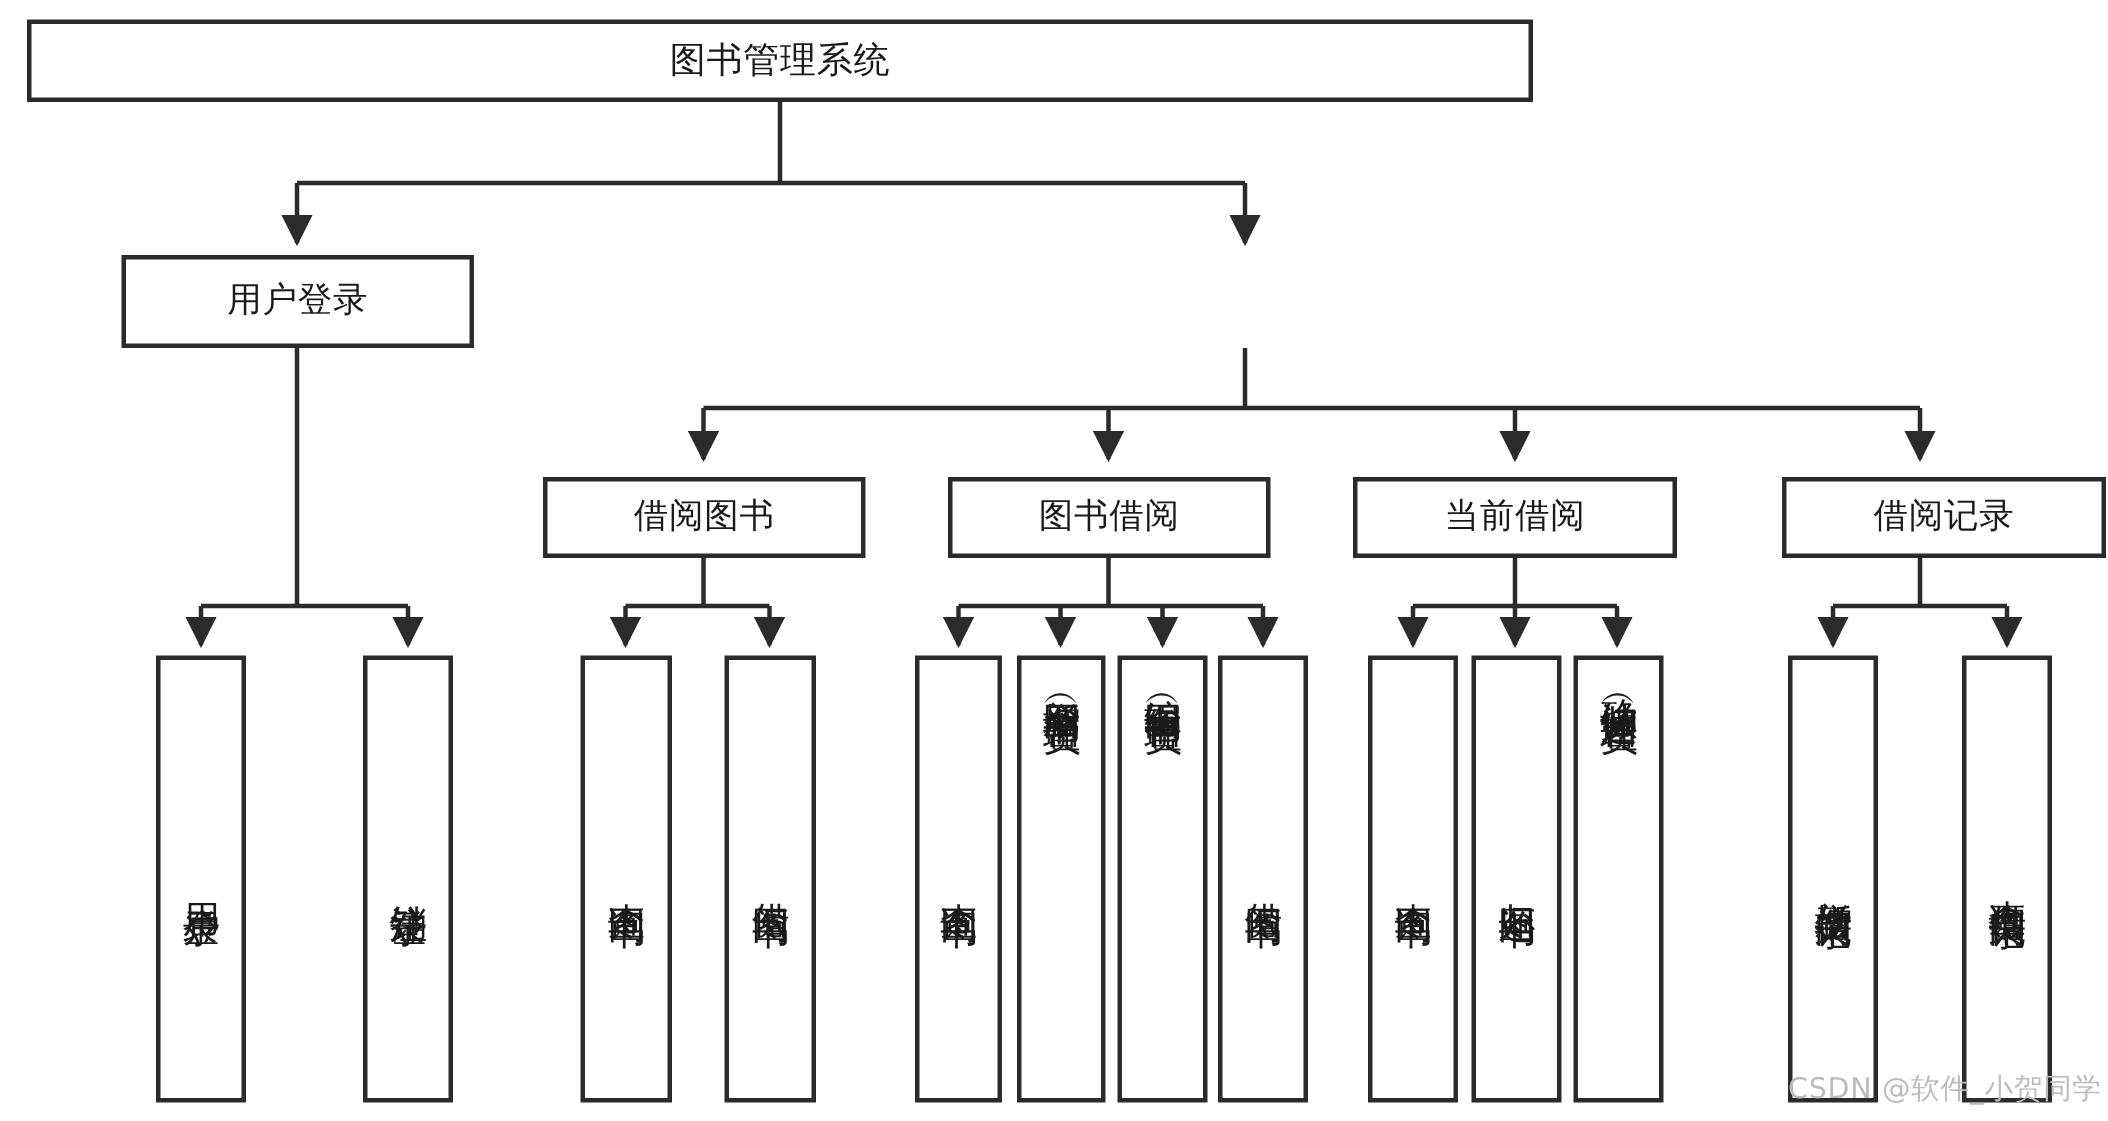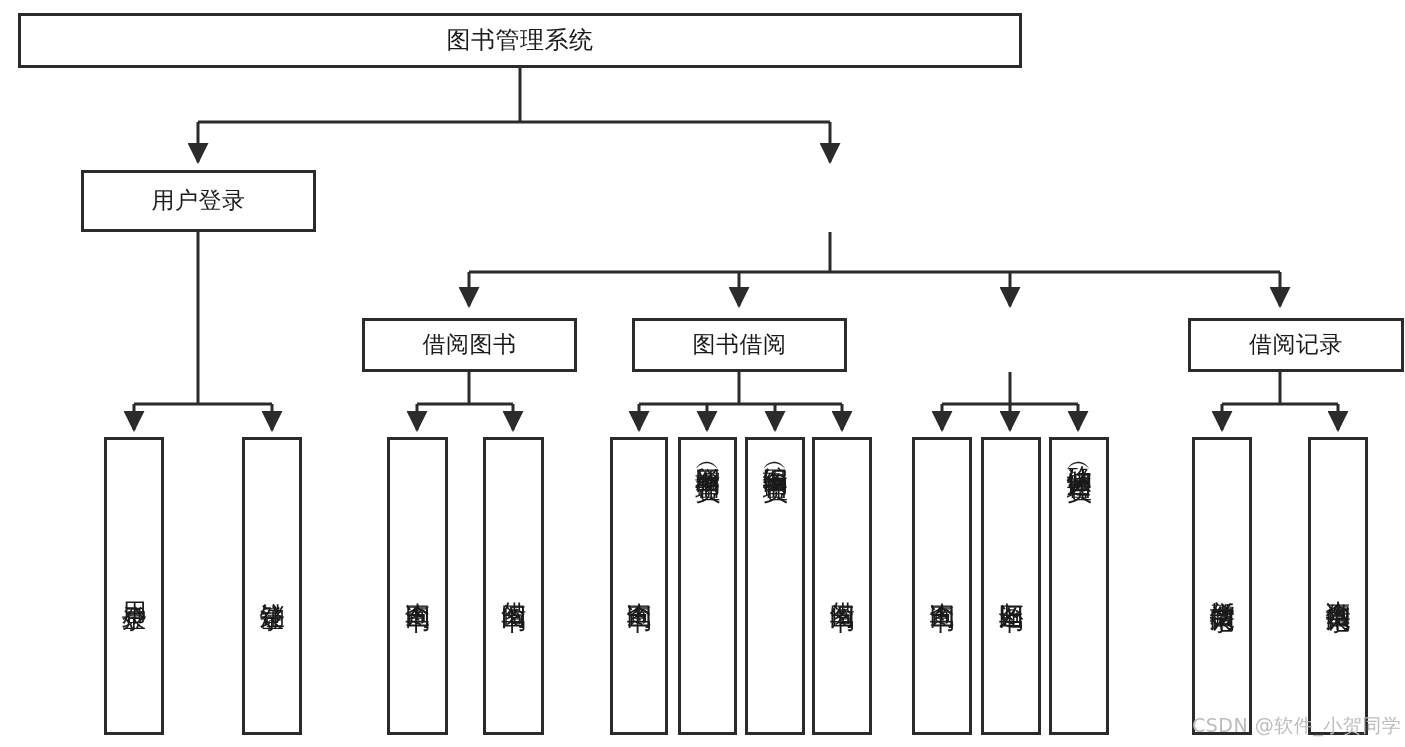--- a/index.html
+++ b/index.html
@@ -139,20 +139,23 @@
   <div class="node horiz" style="left:81px; top:170px; width:235px; height:62px;">
     <span class="label">用户登录</span>
   </div>
 
   <div class="node horiz" style="left:362px; top:318px; width:215px; height:54px;">
     <span class="label">借阅图书</span>
   </div>
   <div class="node horiz" style="left:632px; top:318px; width:215px; height:54px;">
     <span class="label">图书借阅</span>
   </div>
+  <div class="node horiz" style="left:902px; top:318px; width:216px; height:54px;">
+    <span class="label">当前借阅</span>
+  </div>
   <div class="node horiz" style="left:1172px; top:318px; width:216px; height:54px;margin-left:16px;">
     <span class="label">借阅记录</span>
   </div>
 
   <div class="node vert mid" style="left:104px; top:437px; width:60px; height:298px;">
     <span class="label">用户登录</span>
   </div>
   <div class="node vert mid" style="left:242px; top:437px; width:60px; height:298px;">
     <span class="label">注销登录</span>
   </div>

